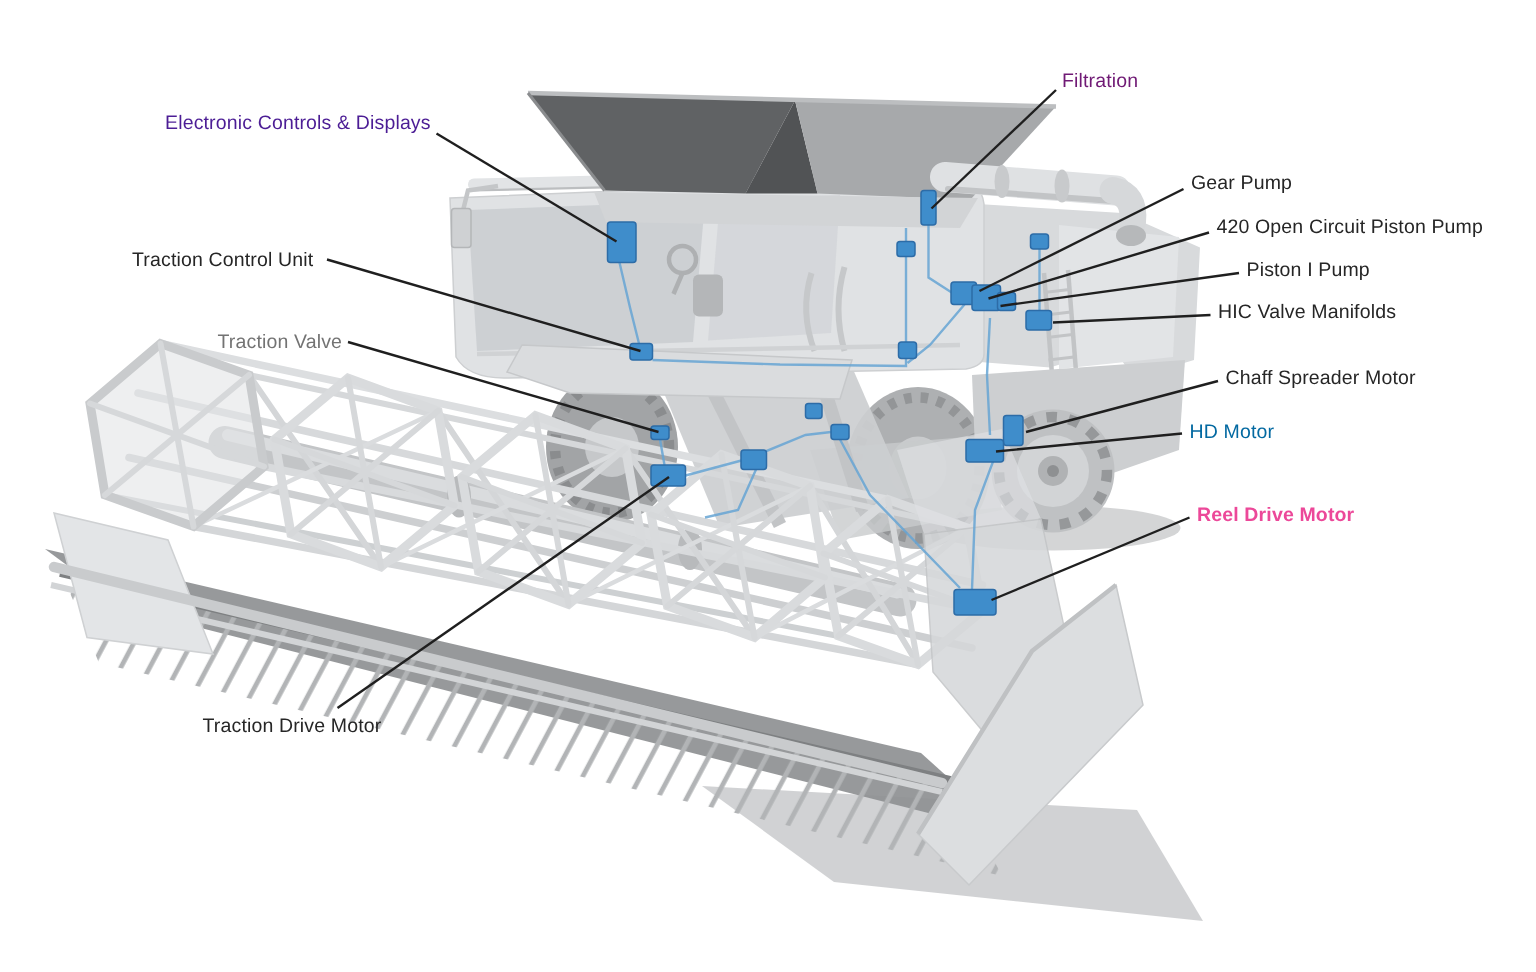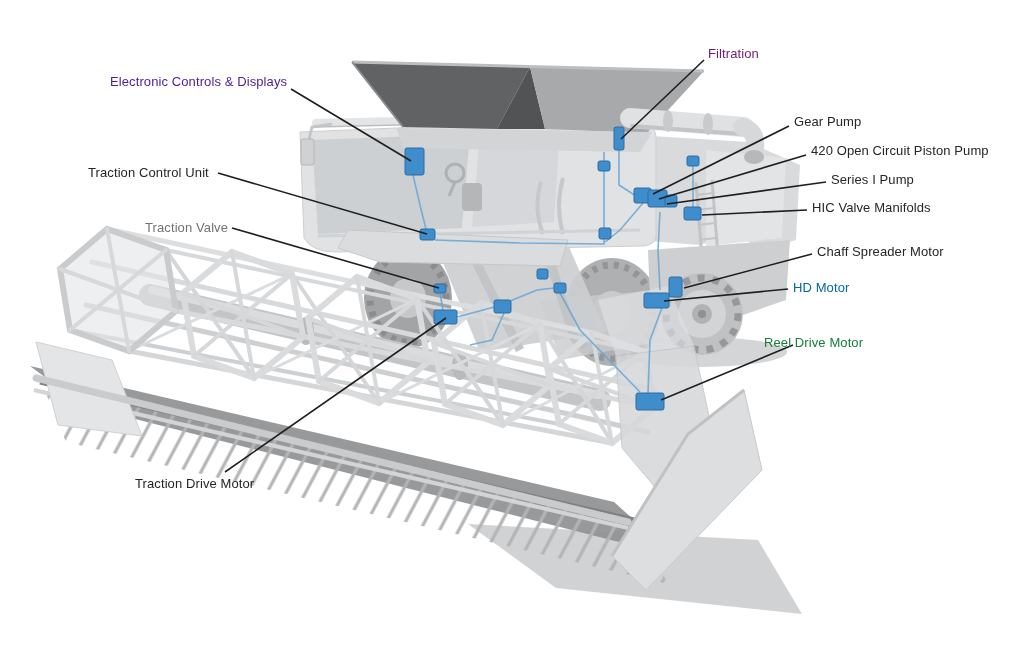--- a/index.html
+++ b/index.html
@@ -222,19 +222,19 @@
   </svg>
 
   <div id="labels">
       <div class="callout" style="left: 110px; top: 75px; color: #4c1d95;">Electronic Controls &amp; Displays</div>
       <div class="callout" style="left: 88px; top: 166px; color: rgb(38, 38, 38);">Traction Control Unit</div>
       <div class="callout" style="left: 145px; top: 221px; color: #737373;">Traction Valve</div>
       <div class="callout" style="left: 135px; top: 477px; color: rgb(38, 38, 38);">Traction Drive Motor</div>
       <div class="callout" style="left: 708px; top: 47px; color: #701a75;">Filtration</div>
       <div class="callout" style="left: 794px; top: 115px; color: rgb(38, 38, 38);">Gear Pump</div>
       <div class="callout" style="left: 811px; top: 144px; color: rgb(38, 38, 38); text-align: center;">420 Open Circuit Piston Pump</div>
-      <div class="callout" style="left: 831px; top: 173px; color: rgb(38, 38, 38);">Series I Pump</div>
+      <div class="callout" style="left: 831px; top: 173px; color: rgb(38, 38, 38);">Piston I Pump</div>
       <div class="callout" style="left: 812px; top: 201px; color: rgb(38, 38, 38);">HIC Valve Manifolds</div>
       <div class="callout" style="left: 817px; top: 245px; color: rgb(38, 38, 38);">Chaff Spreader Motor</div>
       <div class="callout" style="left: 793px; top: 281px; color: #0369a1;">HD Motor</div>
-      <div class="callout" style="left: 764px; top: 336px; color: #15803d;">Reel Drive Motor</div>
+      <div class="callout" style="left: 798px; top: 336px; color: #ec4899; font-weight: bold;">Reel Drive Motor</div>
     </div>
 </div>
 
 </body></html>

